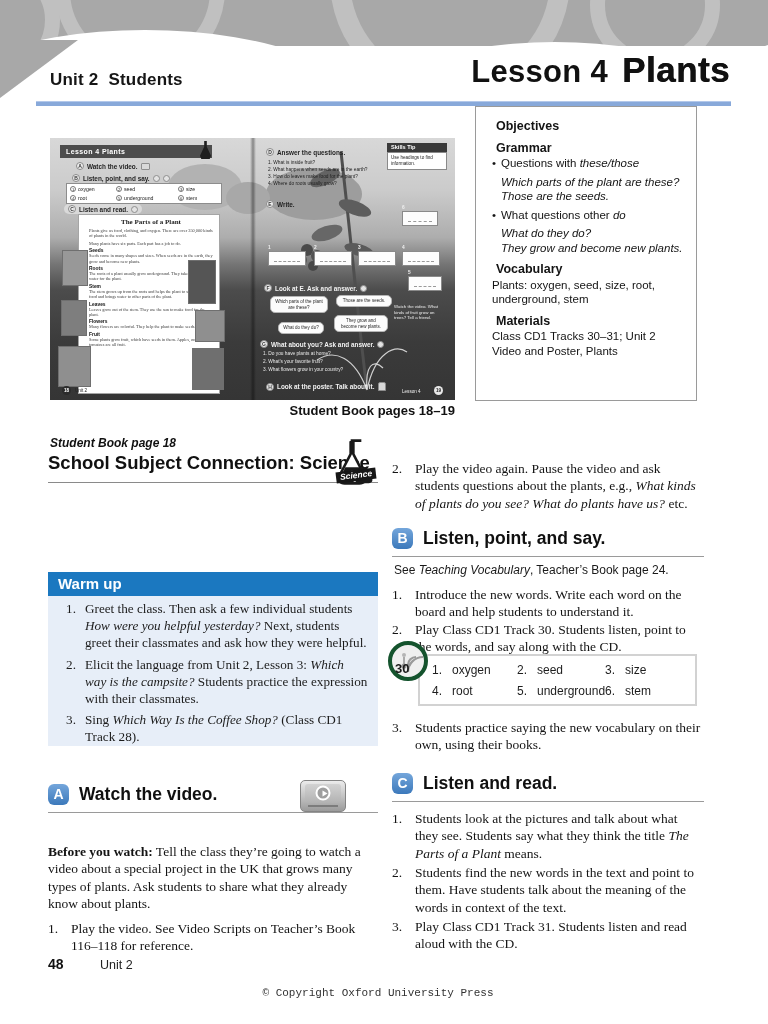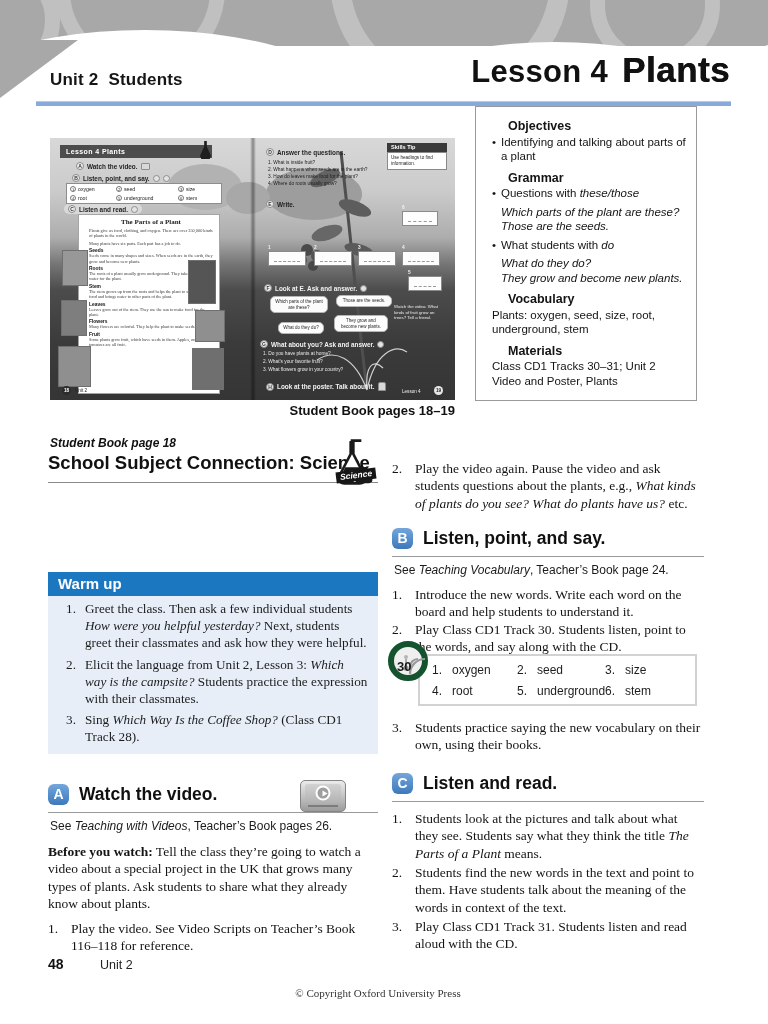--- a/index.html
+++ b/index.html
@@ -31,21 +31,21 @@
   .lesson-head .ll { font-size:31px; letter-spacing:.3px; }
   .lesson-head .lt { font-size:35px; margin-left:14px; letter-spacing:.5px;
                      text-shadow:.6px 0 #111; }
   .blue-rule { position:absolute; left:36px; top:101px; width:695px; height:5px;
                background:#88a9da; border-top:1px solid #b3c8ea; }
 
   
   .obj-box { position:absolute; left:475px; top:106px; width:222px; height:295px;
              border:1px solid #9a9a9a; padding:12px 10px 10px 16px;
              font-family:"Liberation Sans",sans-serif; font-size:11.5px; line-height:14.5px; color:#141414;}
-  .sb-h { font-weight:bold; font-size:12.5px; margin:7px 16px 1px; }
+  .sb-h { font-weight:bold; font-size:12.5px; margin:7px 4px 1px; }
   .sb-h:first-child { margin-top:0; }
   .sb-li { padding-left:9px; position:relative; }
   .sb-li::before { content:"•"; position:absolute; left:0; top:0; }
   .sb-ex { font-style:italic; margin:4px 0 4px 9px; }
   .it { font-style:italic; }
   .bd { font-weight:bold; }
 
   
   .sb { position:absolute; left:50px; top:138px; width:405px; height:262px; overflow:hidden;
         background:linear-gradient(180deg,#d8d8d8 0%,#cbcbcb 20%,#adadad 38%,#767676 48%,#4c4c4c 58%,#3b3b3b 78%,#353535 100%);
@@ -114,21 +114,21 @@
            font-weight:bold; font-style:italic; font-size:12px; color:#111; }
   .conn-head { position:absolute; left:48px; top:452px; width:330px; font-family:"Liberation Sans",sans-serif;
                font-weight:bold; font-size:18.5px; color:#111; border-bottom:1px solid #8a8a8a; padding-bottom:8px;}
   .sci-icon { position:absolute; left:332px; top:438px; width:48px; height:48px; }
   .sci-icon svg { display:block; }
   .sci-lab { position:absolute; left:4px; top:32px; background:#161616; color:#fff;
              font-family:"Liberation Sans",sans-serif; font-style:italic; font-weight:bold;
              font-size:8.5px; line-height:11px; padding:0 4px; transform:rotate(-7deg); }
   .bodytext { position:absolute; font-size:13.5px; line-height:17.4px; color:#141414; text-align:left;}
   .b-conn { left:48px; top:488px; width:332px; }
-  .warm { position:absolute; left:48px; top:572px; width:330px; background:#e7eef8; padding-bottom:8px;}
+  .warm { position:absolute; left:48px; top:572px; width:330px; background:#e7eef8; }
   .warm-head { background:#1b78c0; color:#fff; font-family:"Liberation Sans",sans-serif;
                font-weight:bold; font-size:15px; line-height:24px; padding:0 10px; }
   .witem { display:flex; padding:5px 10px 0 8px; font-size:13.2px; line-height:16.9px; }
   .witem .n { flex:none; width:20px; text-align:right; margin-right:9px; }
   .witem .t { flex:1; }
   .sec-head { position:absolute; display:flex; align-items:center; gap:10px;
               font-family:"Liberation Sans",sans-serif; font-weight:bold; font-size:17.5px; color:#101010;
               border-bottom:1px solid #9a9a9a; padding-bottom:7px; }
   .badge { flex:none; width:21px; height:21px; border-radius:6px; text-align:center;
            background:linear-gradient(#74a6db,#3c79bb); color:#fff;
@@ -143,29 +143,29 @@
                 background:linear-gradient(#d2d2d2,#b2b2b2); border-radius:3px; }
   .vicon .play { position:absolute; left:50%; top:40%; transform:translate(-50%,-50%);
                  width:15px; height:15px; border:2px solid #fff; border-radius:50%; background:#9e9e9e;}
   .vicon .play::after { content:""; position:absolute; left:4.5px; top:2.8px;
                  border-left:5px solid #fff; border-top:3.2px solid transparent; border-bottom:3.2px solid transparent;}
   .vicon .bar { position:absolute; left:7px; right:7px; bottom:4px; height:2px; background:#7c7c7c; }
   .trackbox { position:absolute; left:418px; top:654px; width:279px; height:52px;
               background:#fff; border:2px solid #d2d2d2; }
   .tw { position:absolute; font-family:"Liberation Sans",sans-serif; font-size:12px; color:#1e1e1e; }
   .cdicon { position:absolute; left:388px; top:641px; width:40px; height:40px; border-radius:50%;
-            background:#efefef; border:6px solid #14532d; }
+            background:#efefef; border:4px solid #14532d; }
   .cdicon .tno { position:absolute; left:3px; bottom:1px; font-family:"Liberation Sans",sans-serif;
                  font-weight:bold; font-size:13px; color:#1a1a1a; }
   .footer-pg { position:absolute; left:48px; top:956px; font-family:Liberation Sans, sans-serif;
                font-weight:bold; font-size:14px; color:#111; }
   .footer-unit { position:absolute; left:100px; top:958px; font-family:"Liberation Sans",sans-serif;
                  font-size:12.5px; color:#222; }
   .copyright { position:absolute; left:0; top:987px; width:756px; text-align:center;
-               font-family:Liberation Serif, serif; font-size:11px; color:#333; }
+               font-family:Liberation Mono, monospace; font-size:11px; color:#333; }
 </style>
 </head>
 <body>
 
 <div class="page">
 
   <div class="deco">
     <div class="band">
       <div class="ring r1"></div>
       <div class="ring r2"></div>
@@ -181,28 +181,27 @@
   <div class="unit-head">
     <span class="ul">Unit 2</span><span>Students</span>
   </div>
   <div class="lesson-head">
     <span class="ll">Lesson 4</span><span class="lt">Plants</span>
   </div>
   <div class="blue-rule"></div>
 
   <div class="obj-box">
     <div class="sb-h">Objectives</div>
-    <div class="sb-li">Identifying and talking about parts of a plant</div>
     <div class="sb-h">Grammar</div>
     <div class="sb-li"><span>Questions with </span><span class="it">these/those</span></div>
     <div class="sb-ex">
       <div>Which parts of the plant are these?</div>
       <div>Those are the seeds.</div>
     </div>
-    <div class="sb-li"><span>What students with </span><span class="it">do</span></div>
+    <div class="sb-li"><span>What questions other </span><span class="it">do</span></div>
     <div class="sb-ex">
       <div>What do they do?</div>
       <div>They grow and become new plants.</div>
     </div>
     <div class="sb-h">Vocabulary</div>
     <div>Plants: oxygen, seed, size, root, underground, stem</div>
     <div class="sb-h">Materials</div>
     <div>Class CD1 Tracks 30–31; Unit 2 Video and Poster, Plants</div>
   </div>
 
@@ -402,21 +401,20 @@
 
   <div class="sec-head" style="left:48px;top:784px;width:330px;">
     <span class="badge">A</span>
     <span>Watch the video.</span>
   </div>
   <div class="vicon">
     <div class="scr"></div>
     <div class="play"></div>
     <div class="bar"></div>
   </div>
-  <div class="see-note" style="left:50px;top:819px;"><span>See </span><span class="it">Teaching with Videos</span><span>, Teacher’s Book pages 26.</span></div>
   <div class="bodytext" style="left:48px;top:843px;width:332px;"><span class="bd">Before you watch:</span><span> Tell the class they’re going to watch a video about a special project in the UK that grows many types of plants. Ask students to share what they already know about plants.</span></div>
   <div class="oitem" style="left:48px;top:920px;width:332px;">
     <span class="n">1.</span>
     <span class="t"><span>Play the video. See Video Scripts on Teacher’s Book 116–118 for reference.</span></span>
   </div>
 
   <div class="oitem" style="left:392px;top:460px;width:312px;">
     <span class="n">2.</span>
     <span class="t"><span>Play the video again. Pause the video and ask students questions about the plants, e.g., </span><span class="it">What kinds of plants do you see? What do plants have us?</span><span> etc.</span></span>
   </div>

